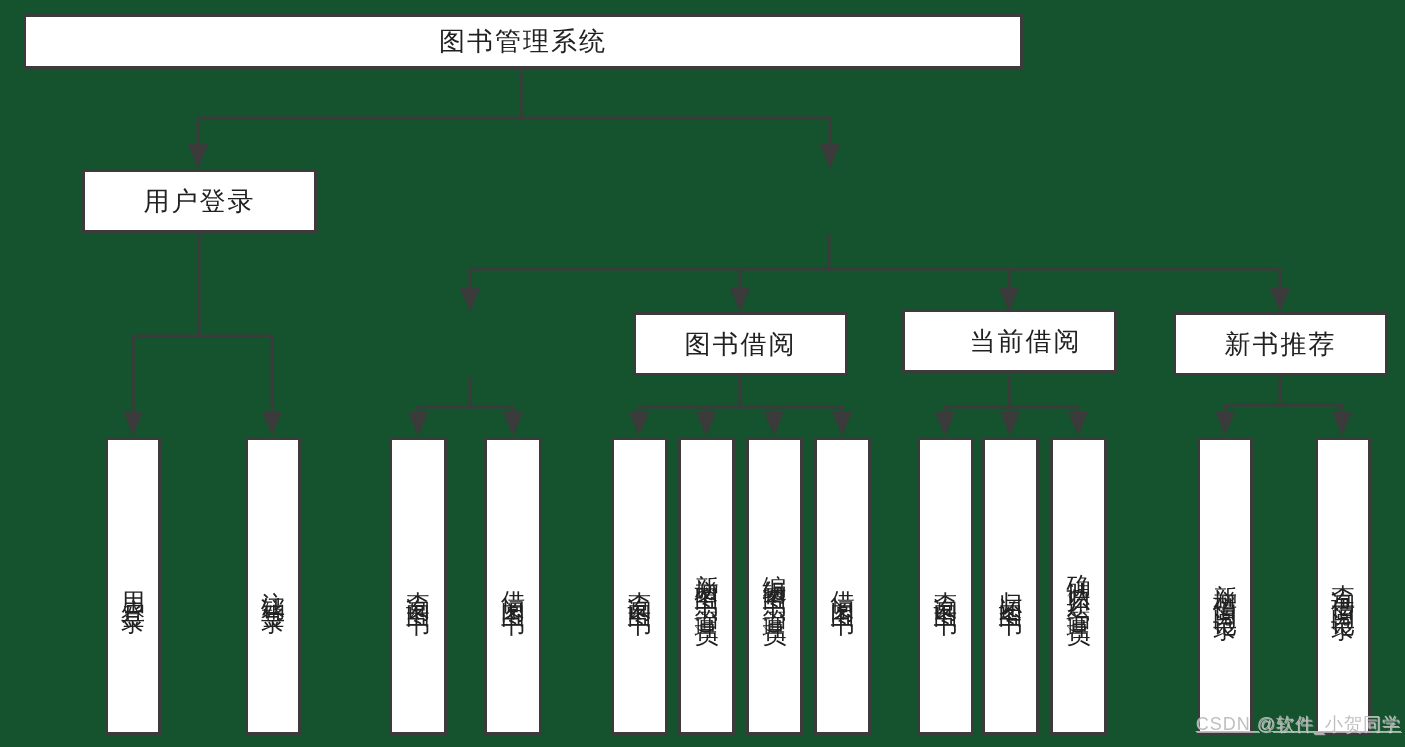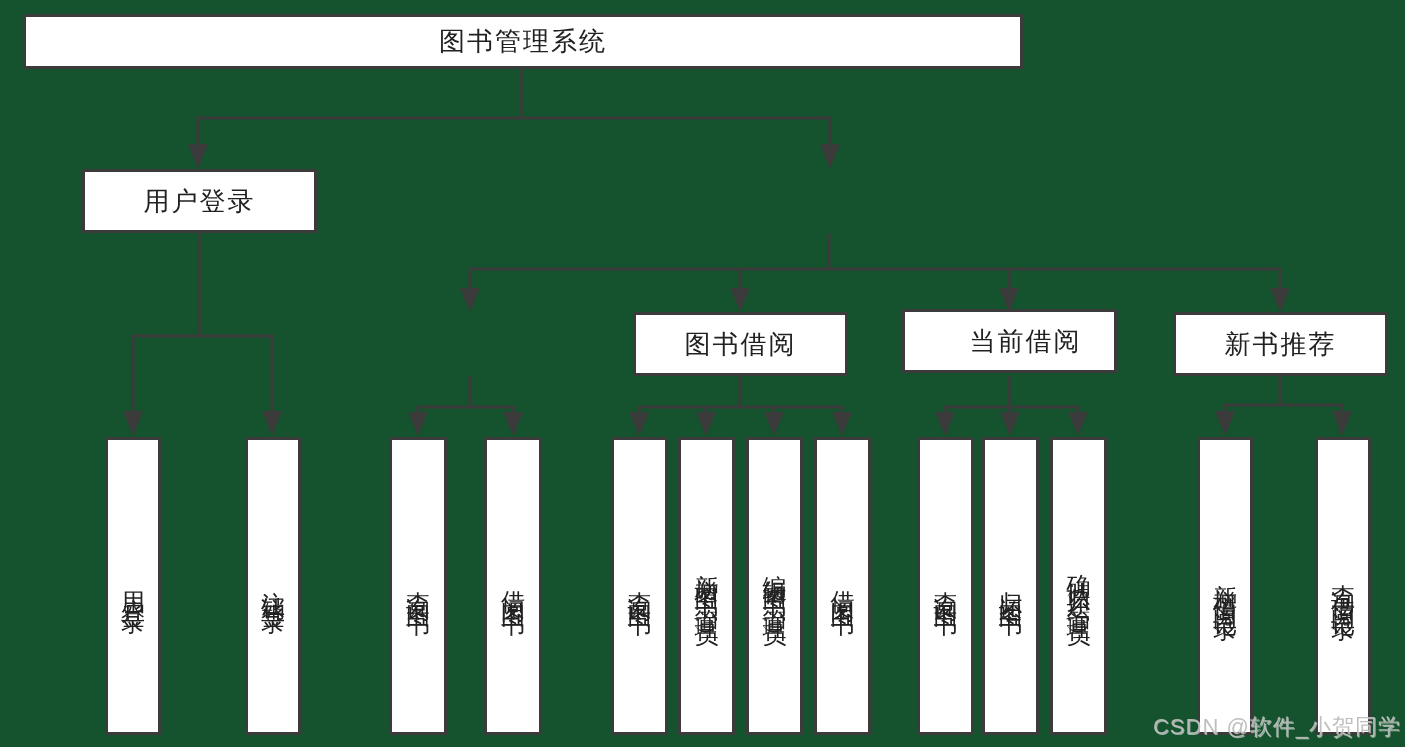--- a/index.html
+++ b/index.html
@@ -44,26 +44,27 @@
     writing-mode: vertical-rl;
     text-orientation: mixed;
     letter-spacing: 7px;
     line-height: 1;
     max-height: 288px;
   }
   .watermark {
     position: absolute;
     right: 4px;
     top: 712px;
-    font-size: 22px;
+    font-size: 18px;
     color: rgba(188, 188, 188, 0.95);
     letter-spacing: 1px;
     white-space: nowrap;
     z-index: 5;
     text-shadow: 1px 1px 0 rgba(255, 255, 255, 0.55);
+    text-decoration: underline;
   }
 </style>
 </head>
 <body>
 
 <div class="canvas">
 
   <svg class="connectors" width="1405" height="747" viewBox="0 0 1405 747">
     <g stroke="#3b3b3b" stroke-width="3" fill="none">
 

